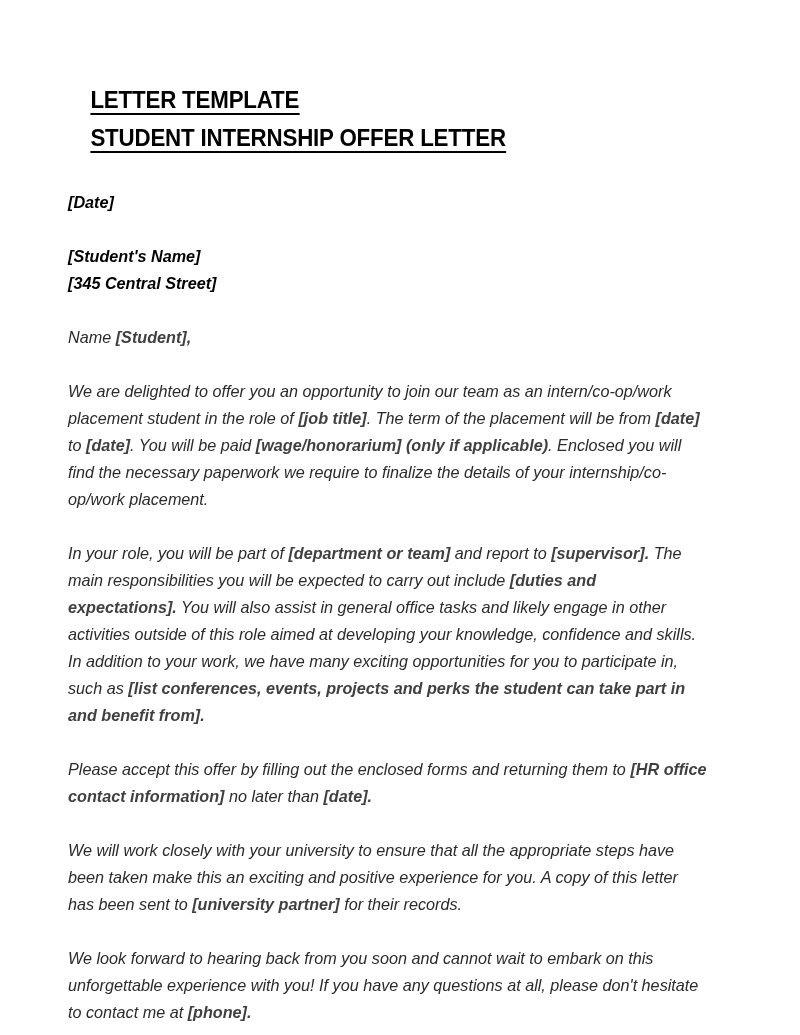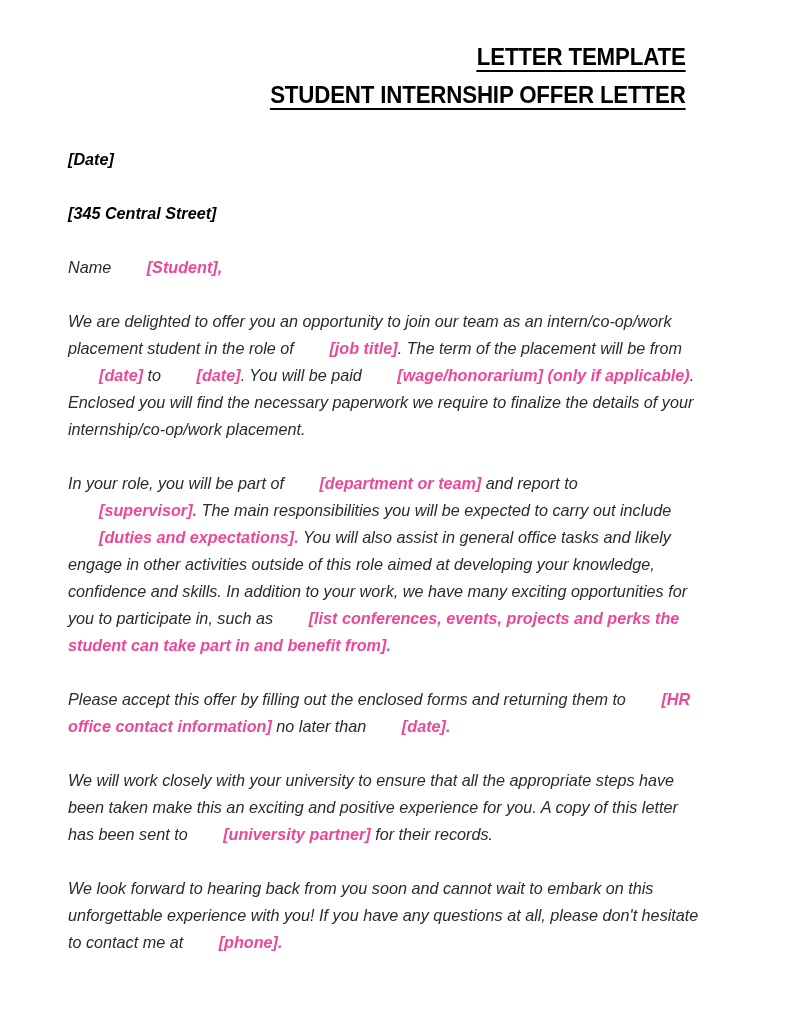--- a/index.html
+++ b/index.html
@@ -18,22 +18,22 @@
   }
   .content {
     position: absolute;
     left: 68px;
     top: 0;
     width: 640px;
   }
 
   
   .title-block {
-    padding-top: 45px;
-    text-align: right;
+    padding-top: 88px;
+    text-align: left;
   }
   .doc-title {
     font-family: "Liberation Sans", sans-serif;
     font-weight: bold;
     color: #000000;
     letter-spacing: -0.2px;
     line-height: 1.0;
   }
   .doc-title .ul {
     display: inline-block;
@@ -62,22 +62,21 @@
   .body-text p {
     margin: 0 0 27px 0;
     font-style: italic;
   }
   .body-text p.tight {
     margin: 0;
   }
   .body-text b,
   .body-text strong {
     font-weight: bold;
-    color: #ec4899;
-    margin-left: 31px;
+    color: #404040;
   }
   .addr-line {
     font-weight: bold;
     color: #000000;
   }
   .spacer-line {
     height: 27px;
   }
 </style>
 </head>
@@ -90,20 +89,21 @@
       <div class="doc-title title-line-1"><span class="ul">LETTER TEMPLATE</span></div>
       <div class="doc-title title-line-2"><span class="ul">STUDENT INTERNSHIP OFFER LETTER</span></div>
     </div>
 
     <div class="body-text">
 
       <p class="tight"><span class="addr-line">[Date]</span></p>
 
       <div class="spacer-line"></div>
 
+      <p class="tight"><span class="addr-line">[Student's Name]</span></p>
       <p class="tight"><span class="addr-line">[345 Central Street]</span></p>
 
       <div class="spacer-line"></div>
 
       <p class="tight"><span>Name </span><b>[Student],</b></p>
 
       <div class="spacer-line"></div>
 
       <p><span>We are delighted to offer you an opportunity to join our team as an intern/co-op/work placement student in the role of </span><b>[job title]</b><span>. The term of the placement will be from </span><b>[date]</b><span> to </span><b>[date]</b><span>. You will be paid </span><b>[wage/honorarium] (only if applicable)</b><span>. Enclosed you will find the necessary paperwork we require to finalize the details of your internship/co-op/work placement.</span></p>
 

